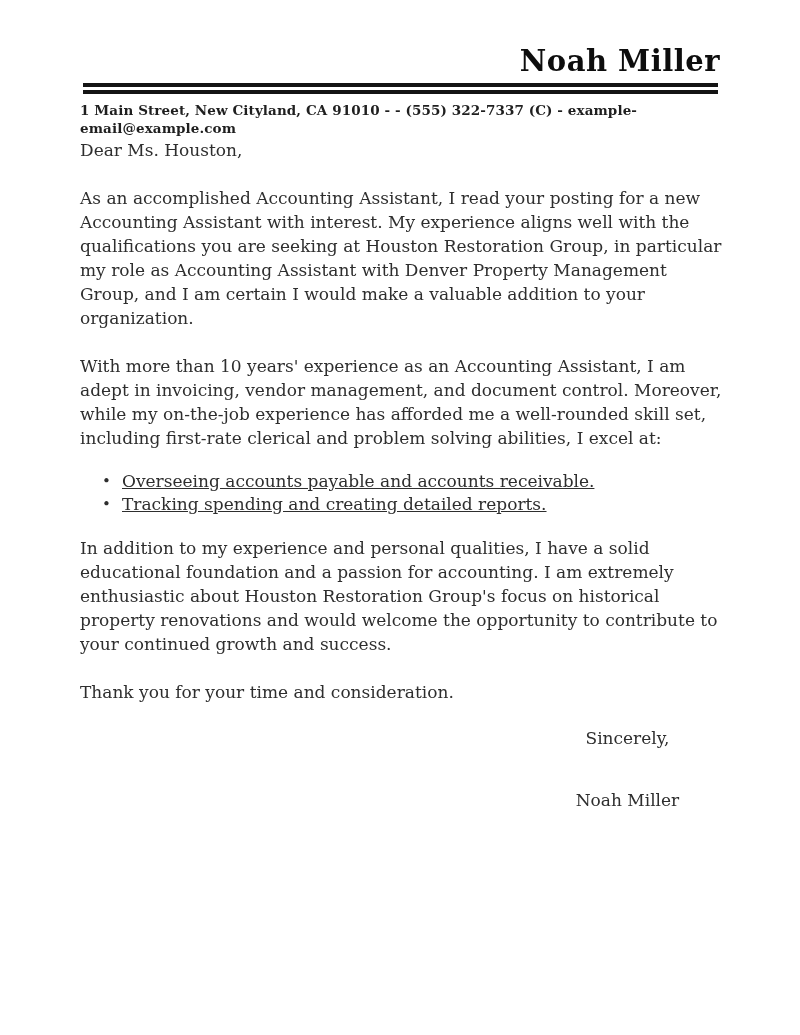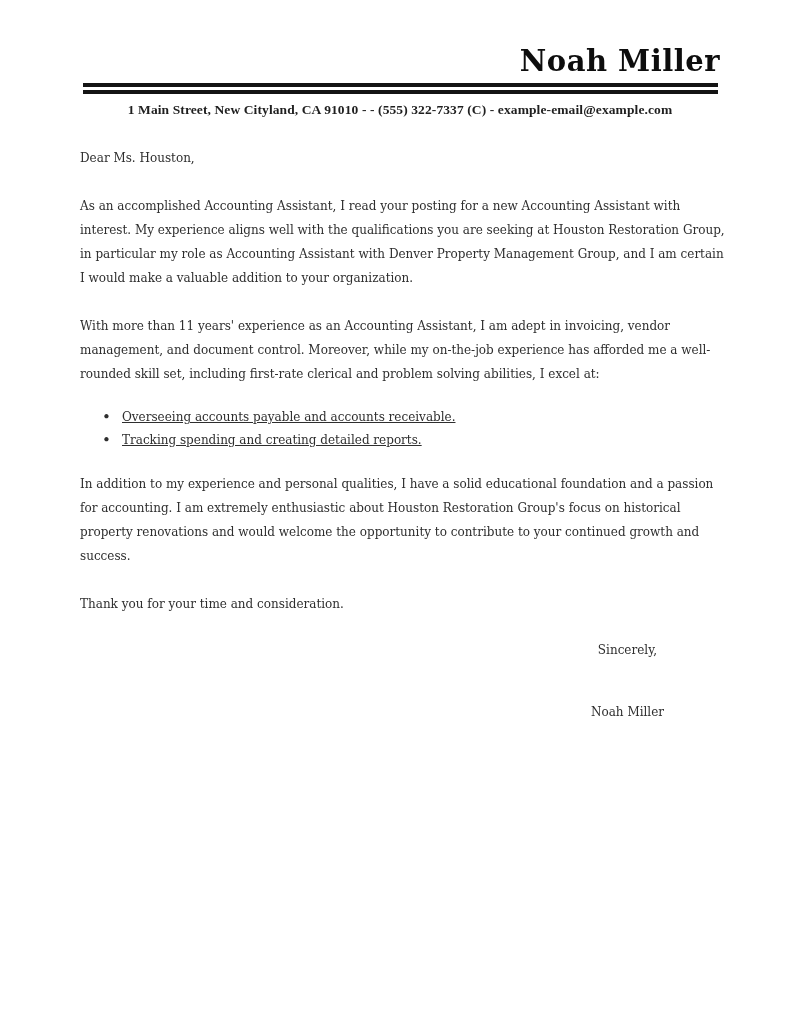--- a/index.html
+++ b/index.html
@@ -29,33 +29,32 @@
     padding-right: 0px;
   }
   .double-rule {
     margin: 3px 2px 0 3px;
     height: 11px;
     border-top: 4px solid #141414;
     border-bottom: 4px solid #141414;
   }
   .contact-line {
     margin-top: 7px;
-    text-align: center;
+    text-align: left;
     font-size: 13.5px;
     font-weight: 600;
     color: #1f1f1f;
     line-height: 18px;
     letter-spacing: 0.1px;
-    font-family: Liberation Serif, serif;
   }
   
   .letter-body {
-    margin-top: 27px;
+    margin-top: 1px;
     width: 648px;
-    font-size: 12px;
+    font-size: 17px;
     line-height: 24px;
   }
   .salutation { margin-bottom: 24px; }
   .para { margin-bottom: 24px; }
   .bullet-list {
     list-style: none;
     margin: -4px 0 20px 0;
     padding-left: 22px;
   }
   .bullet-list li {
@@ -91,21 +90,21 @@
   <div class="double-rule"></div>
 
   <div class="contact-line">1 Main Street, New Cityland, CA 91010 - - (555) 322-7337 (C) - example-email@example.com</div>
 
   <div class="letter-body">
 
     <div class="salutation">Dear Ms. Houston,</div>
 
     <div class="para">As an accomplished Accounting Assistant, I read your posting for a new Accounting Assistant with interest. My experience aligns well with the qualifications you are seeking at Houston Restoration Group, in particular my role as Accounting Assistant with Denver Property Management Group, and I am certain I would make a valuable addition to your organization.</div>
 
-    <div class="para">With more than 11 years' experience as an Accounting Assistant, I am adept in invoicing, vendor management, and document control. Moreover, while my on-the-job experience has afforded me a well-rounded skill set, including first-rate clerical and problem solving abilities, I excel at:</div>
+    <div class="para">With more than 10 years' experience as an Accounting Assistant, I am adept in invoicing, vendor management, and document control. Moreover, while my on-the-job experience has afforded me a well-rounded skill set, including first-rate clerical and problem solving abilities, I excel at:</div>
 
     <ul class="bullet-list">
       <li>Overseeing accounts payable and accounts receivable.</li>
       <li>Tracking spending and creating detailed reports.</li>
     </ul>
 
     <div class="para">In addition to my experience and personal qualities, I have a solid educational foundation and a passion for accounting. I am extremely enthusiastic about Houston Restoration Group's focus on historical property renovations and would welcome the opportunity to contribute to your continued growth and success.</div>
 
 
     <div class="thanks">Thank you for your time and consideration.</div>

